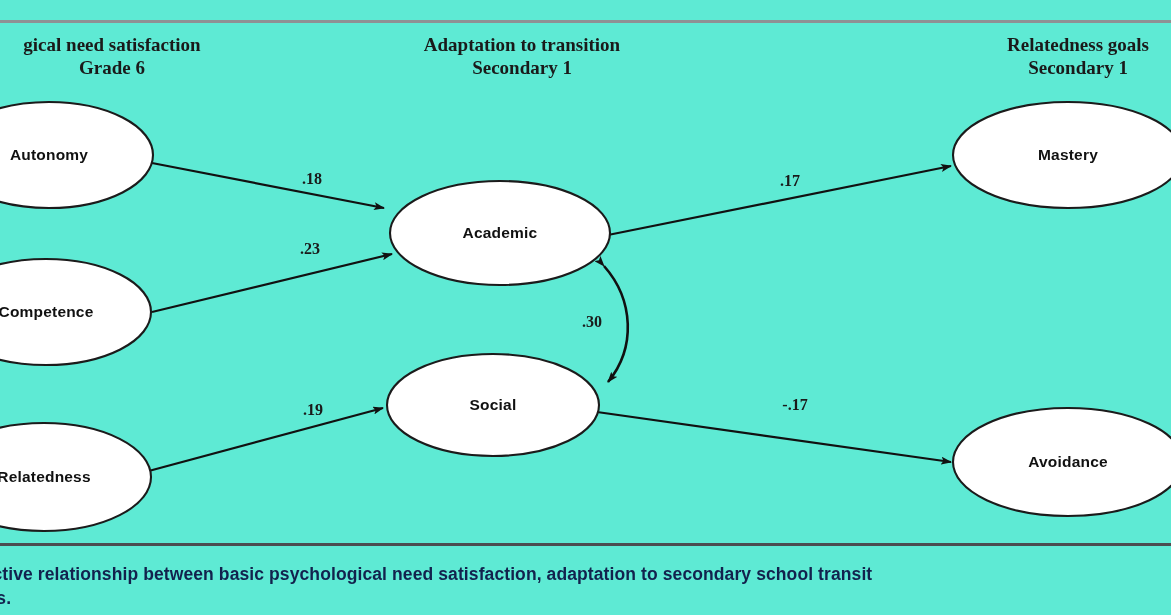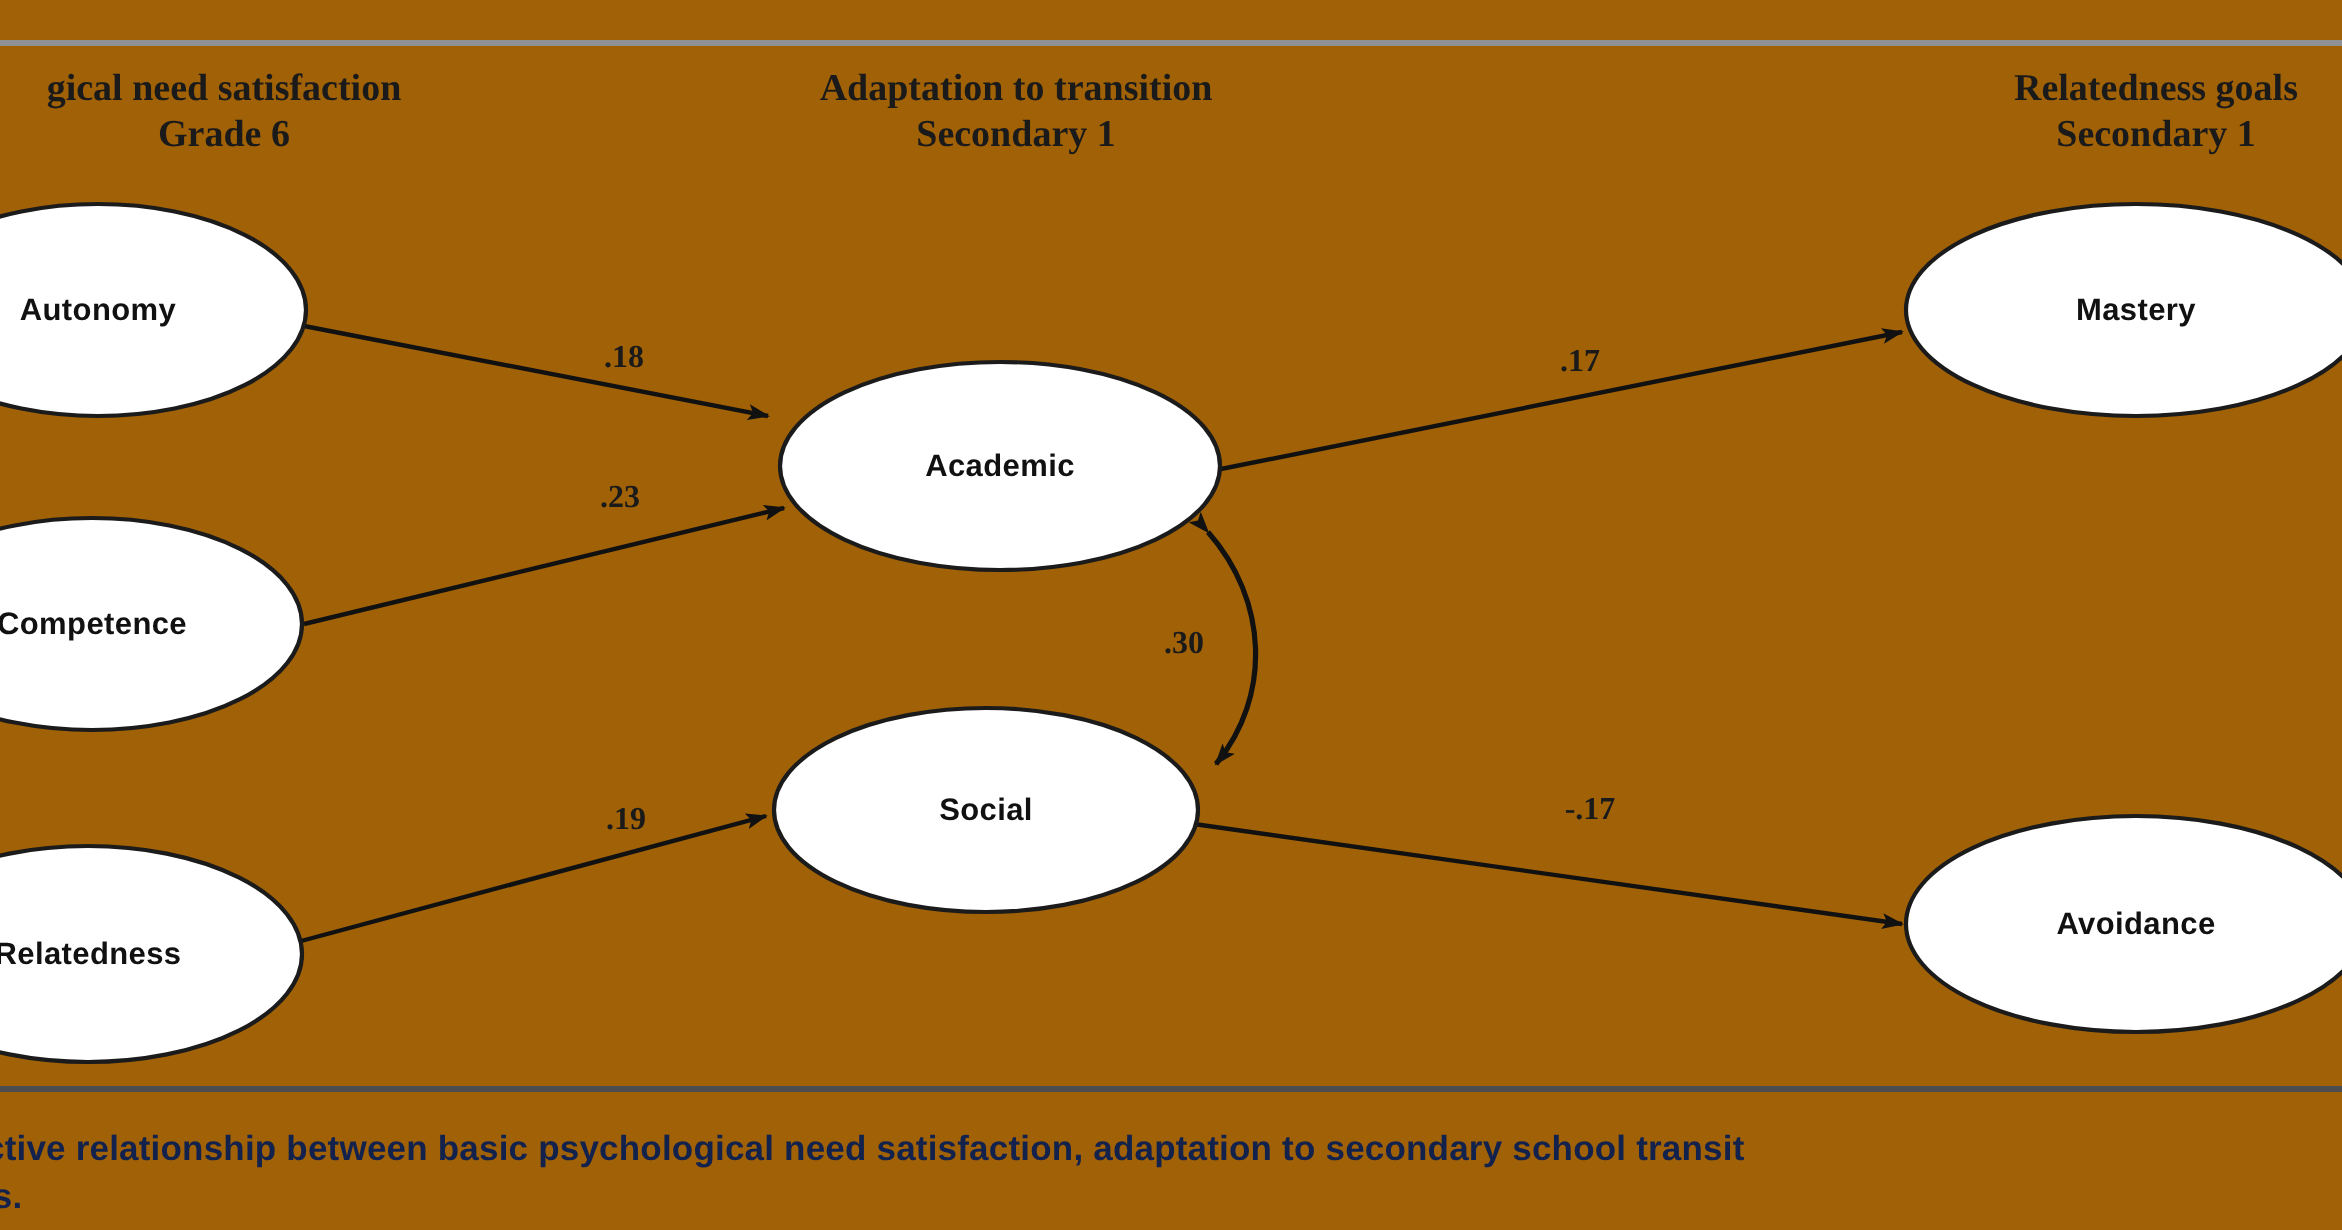--- a/index.html
+++ b/index.html
@@ -11,21 +11,21 @@
     font-family: "Liberation Serif", serif;
     width: 1171px;
     height: 615px;
     overflow: hidden;
     position: relative;
   }
   #page {
     position: relative;
     width: 1171px;
     height: 615px;
-    background: #a16207;
+    background: #5eead4;
   }
 
   
   .rule {
     position: absolute;
     left: 0;
     width: 1171px;
     background: #8c8c8c;
   }
   .rule-top {
@@ -46,21 +46,21 @@
     font-weight: bold;
     font-size: 19px;
     color: #1a1a1a;
     line-height: 1.22;
     text-align: center;
     white-space: nowrap;
   }
   .col-header .line2 { display: block; }
 
   #header-left   { left: -38px; top: 33px; width: 300px; }
-  #header-middle { left: 358px; top: 33px; width: 300px; }
+  #header-middle { left: 372px; top: 33px; width: 300px; }
   #header-right  { left: 938px; top: 33px; width: 280px; }
 
   
   #diagram {
     position: absolute;
     left: 0;
     top: 0;
     width: 1171px;
     height: 545px;
   }

